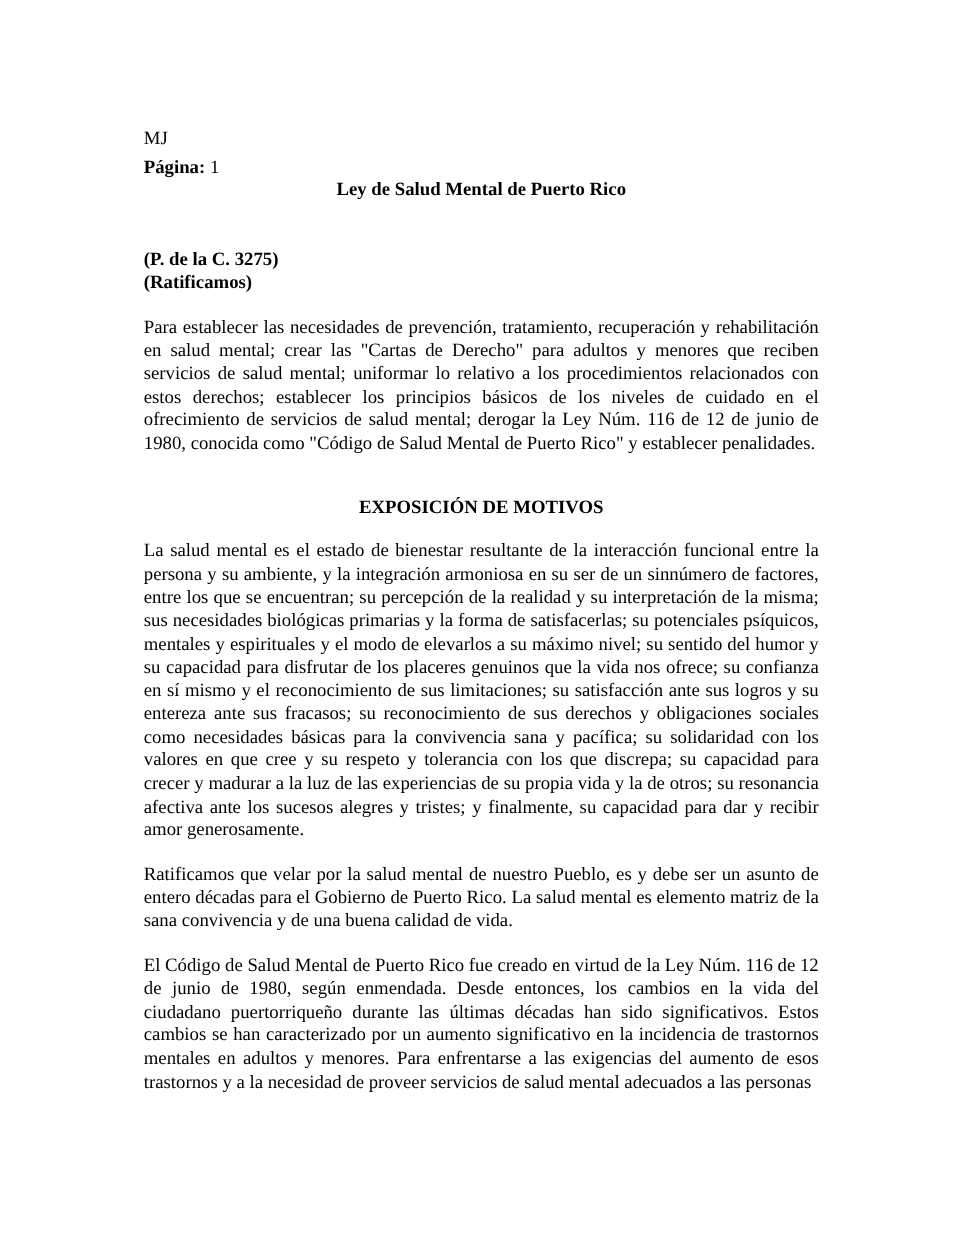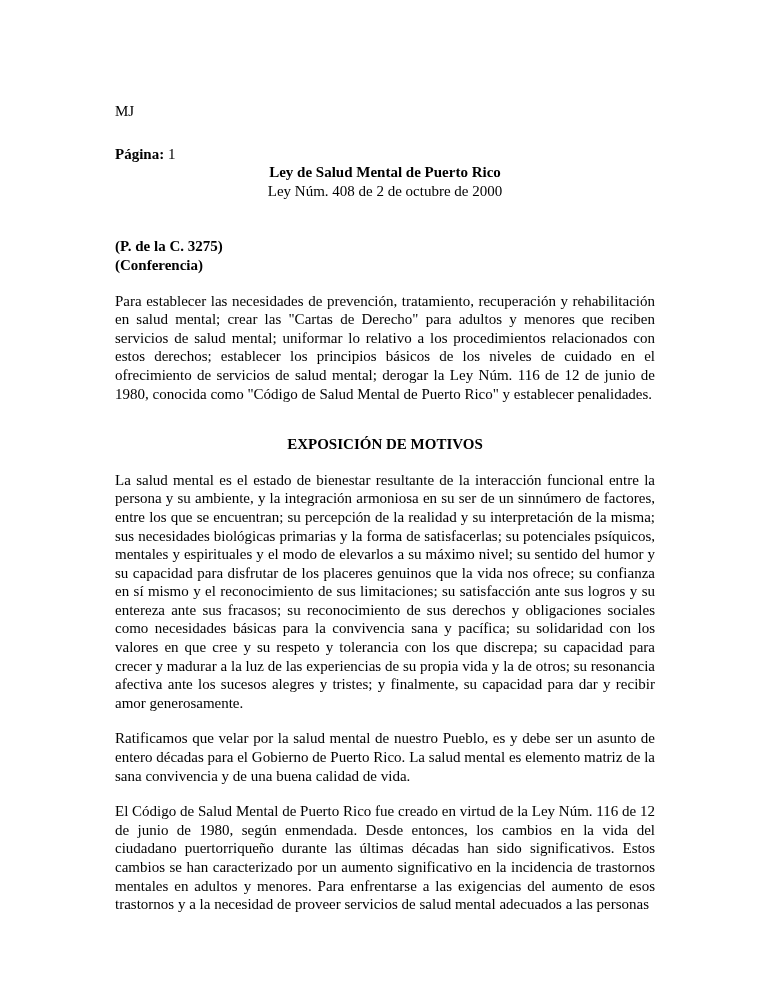--- a/index.html
+++ b/index.html
@@ -20,21 +20,21 @@
     height: 876px;
     padding: 102px 113px 40px 115px;
     font-size: 15px;
     line-height: 18.6px;
   }
   .bold { font-weight: bold; }
   .header-initials {
     margin: 0 0 0 0;
   }
   .page-number-line {
-    margin-top: 24px;
+    margin-top: 4px;
   }
   .title-block {
     text-align: center;
   }
   .bill-block {
     margin-top: 37px;
   }
   .para {
     margin: 17px 0 0 0;
     text-align: justify;
@@ -54,26 +54,25 @@
 
   <div class="header-initials">MJ</div>
 
   <div class="page-number-line">
     <span class="bold">Página:</span>
     <span>1</span>
   </div>
 
   <div class="title-block">
     <div class="bold">Ley de Salud Mental de Puerto Rico</div>
-    <div>Ley Núm. 408 de 2 de octubre de 2000</div>
   </div>
 
   <div class="bill-block">
     <div class="bold">(P. de la C. 3275)</div>
-    <div class="bold">(Conferencia)</div>
+    <div class="bold">(Ratificamos)</div>
   </div>
 
   <p class="para">Para establecer las necesidades de prevención, tratamiento, recuperación y rehabilitación en salud mental; crear las "Cartas de Derecho" para adultos y menores que reciben servicios de salud mental; uniformar lo relativo a los procedimientos relacionados con estos derechos; establecer los principios básicos de los niveles de cuidado en el ofrecimiento de servicios de salud mental; derogar la Ley Núm. 116 de 12 de junio de 1980, conocida como "Código de Salud Mental de Puerto Rico" y establecer penalidades.</p>
 
   <h2 class="section-heading">EXPOSICIÓN DE MOTIVOS</h2>
 
   <p class="para">La salud mental es el estado de bienestar resultante de la interacción funcional entre la persona y su ambiente, y la integración armoniosa en su ser de un sinnúmero de factores, entre los que se encuentran; su percepción de la realidad y su interpretación de la misma; sus necesidades biológicas primarias y la forma de satisfacerlas; su potenciales psíquicos, mentales y espirituales y el modo de elevarlos a su máximo nivel; su sentido del humor y su capacidad para disfrutar de los placeres genuinos que la vida nos ofrece; su confianza en sí mismo y el reconocimiento de sus limitaciones; su satisfacción ante sus logros y su entereza ante sus fracasos; su reconocimiento de sus derechos y obligaciones sociales como necesidades básicas para la convivencia sana y pacífica; su solidaridad con los valores en que cree y su respeto y tolerancia con los que discrepa; su capacidad para crecer y madurar a la luz de las experiencias de su propia vida y la de otros; su resonancia afectiva ante los sucesos alegres y tristes; y finalmente, su capacidad para dar y recibir amor generosamente.</p>
 
   <p class="para">Ratificamos que velar por la salud mental de nuestro Pueblo, es y debe ser un asunto de entero décadas para el Gobierno de Puerto Rico. La salud mental es elemento matriz de la sana convivencia y de una buena calidad de vida.</p>
 

